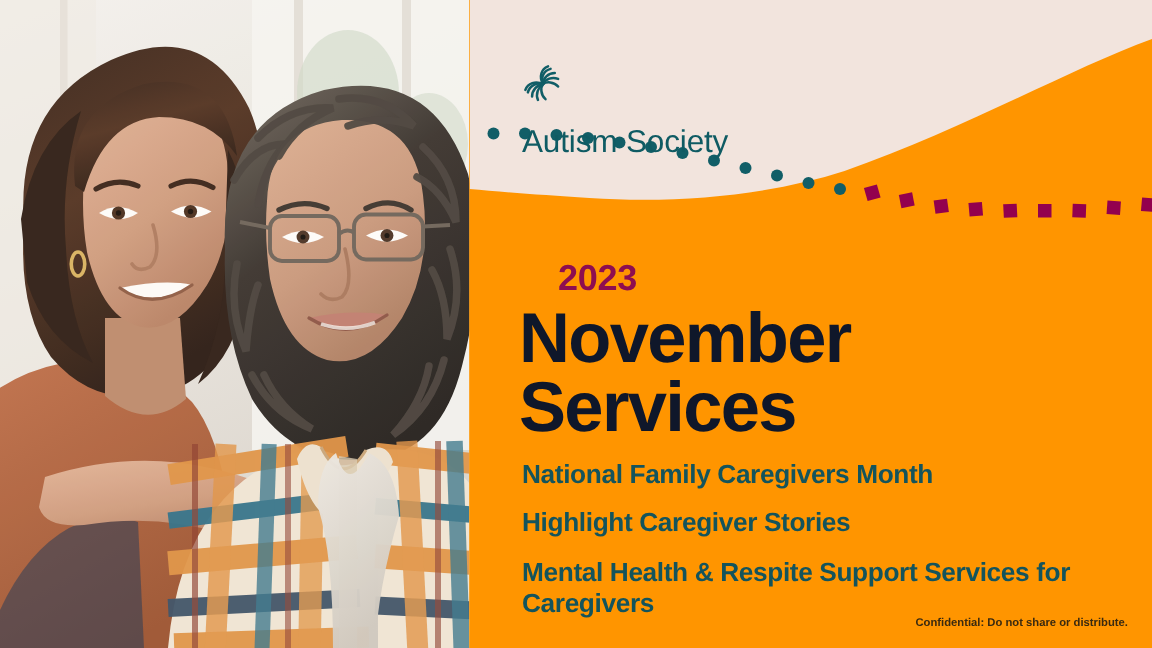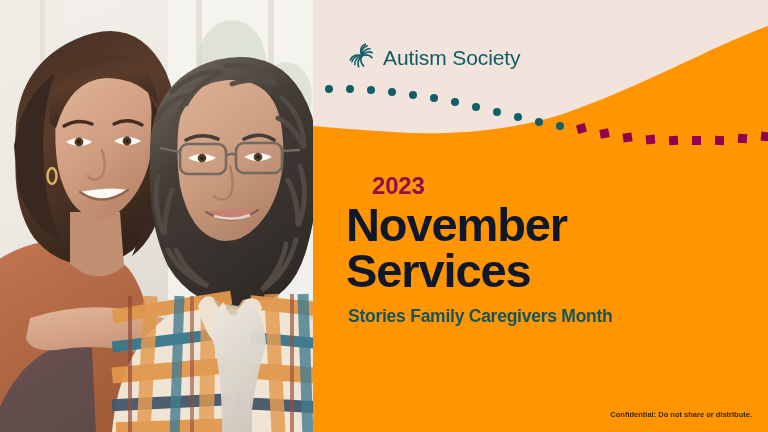--- a/index.html
+++ b/index.html
@@ -53,21 +53,21 @@
   }
   .sq {
     position:absolute;
     width:9px; height:9px;
     background:#93004E;
   }
 
   
   .logo {
     position:absolute; left:35px; top:42px;
-    display:flex; align-items:flex-end; gap:7px;
+    display:flex; align-items:flex-start; gap:13px;flex-direction:column;
   }
   .logo-mark { width:28px; height:28px; flex:0 0 28px; }
   .logo-text {
     font-size:21px;
     color:#0F5B63;
     letter-spacing:-0.1px;
     white-space:nowrap;
   }
 
   
@@ -349,18 +349,20 @@
       <span class="logo-text">Autism Society</span>
     </div>
 
     <div class="year">2023</div>
     <div class="title">
       <span>November</span>
       <span>Services</span>
     </div>
 
     <div class="bullets">
-      <div class="bullet">Stories Family Caregivers Month</div>
+      <div class="bullet">National Family Caregivers Month</div>
+      <div class="bullet">Highlight Caregiver Stories</div>
+      <div class="bullet">Mental Health &amp; Respite Support Services for Caregivers</div>
     </div>
 
     <div class="confidential">Confidential: Do not share or distribute.</div>
   </div>
 </div>
 
 </body></html>

